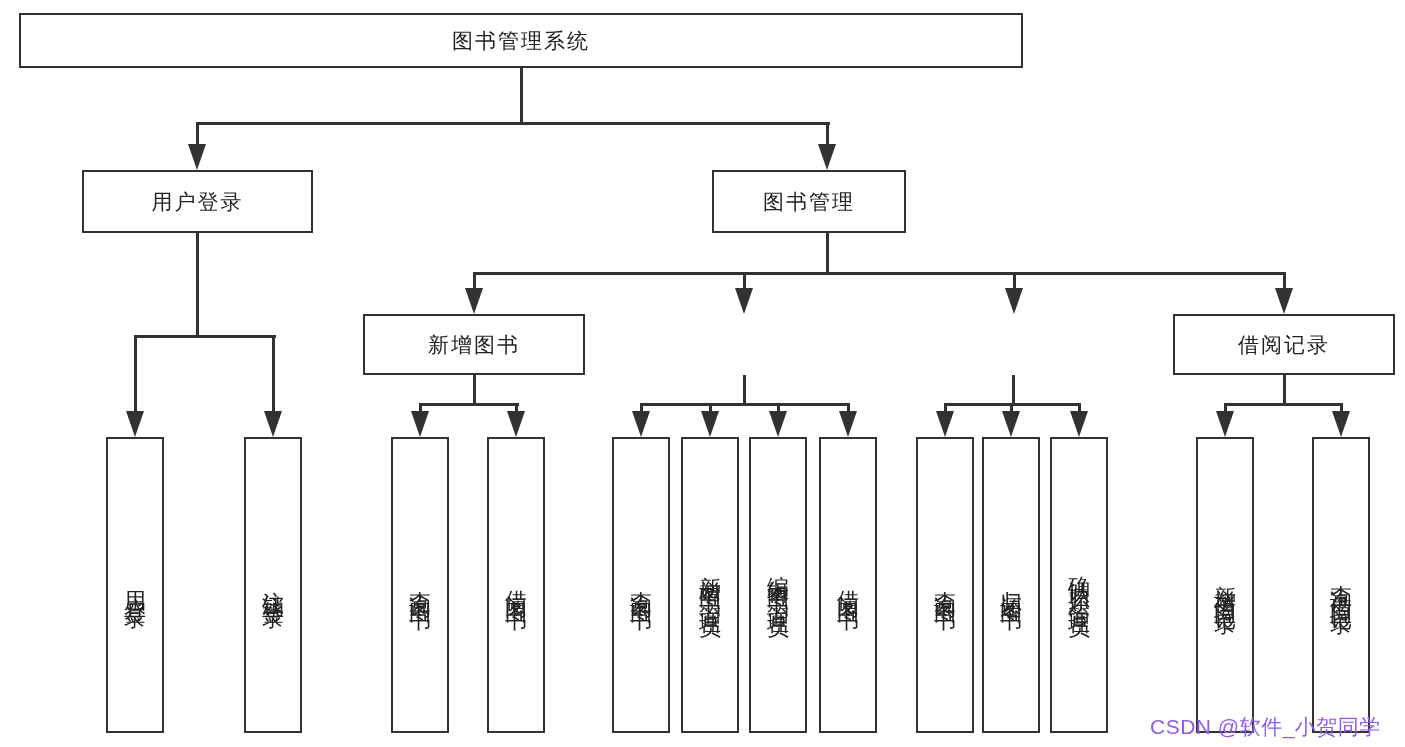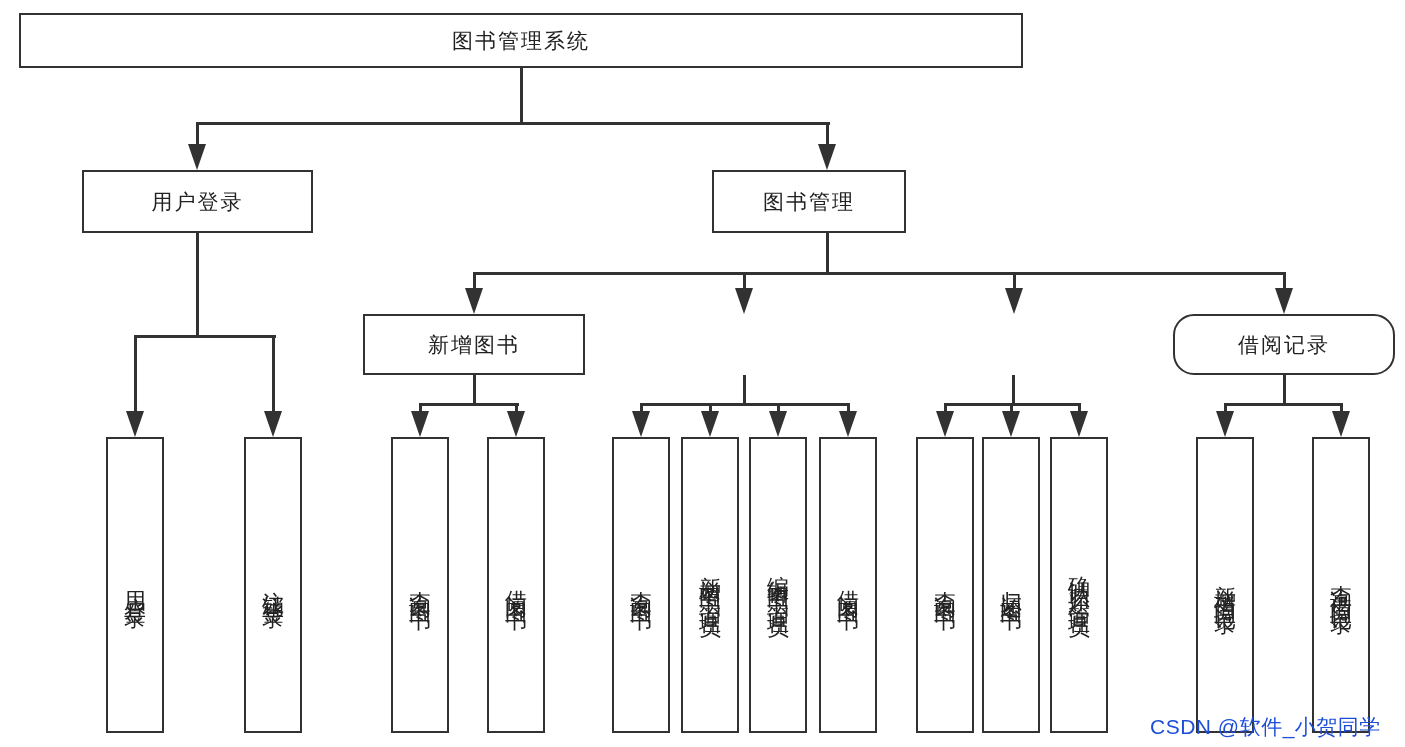--- a/index.html
+++ b/index.html
@@ -57,21 +57,21 @@
     border-right: 9px solid transparent;
     border-top: 26px solid #323232;
     z-index: 1;
   }
   .watermark {
     position: absolute;
     left: 1150px;
     top: 713px;
     font-size: 21px;
     letter-spacing: 0.5px;
-    color: #1d4ed8;
+    color: #8b5cf6;
     z-index: 5;
     white-space: nowrap;
   }
 </style>
 </head>
 <body>
 
 <div id="canvas">
 
   <div class="box" style="left:19px; top:13px; width:1004px; height:55px;">图书管理系统</div>
@@ -98,21 +98,21 @@
   <div class="v" style="left:473px; top:272px; height:18px;"></div>
   <div class="ah" style="left:465px; top:288px;"></div>
   <div class="v" style="left:743px; top:272px; height:18px;"></div>
   <div class="ah" style="left:735px; top:288px;"></div>
   <div class="v" style="left:1013px; top:272px; height:18px;"></div>
   <div class="ah" style="left:1005px; top:288px;"></div>
   <div class="v" style="left:1283px; top:272px; height:18px;"></div>
   <div class="ah" style="left:1275px; top:288px;"></div>
 
   <div class="box" style="left:363px; top:314px; width:222px; height:61px;">新增图书</div>
-  <div class="box" style="left:1173px; top:314px; width:222px; height:61px;border-radius:21px;">借阅记录</div>
+  <div class="box" style="left:1173px; top:314px; width:222px; height:61px;">借阅记录</div>
 
   <div class="v" style="left:473px; top:375px; height:28px;"></div>
   <div class="h" style="left:419px; top:403px; width:100px;"></div>
   <div class="v" style="left:419px; top:403px; height:10px;"></div>
   <div class="ah" style="left:411px; top:411px;"></div>
   <div class="v" style="left:515px; top:403px; height:10px;"></div>
   <div class="ah" style="left:507px; top:411px;"></div>
 
   <div class="v" style="left:743px; top:375px; height:28px;"></div>
   <div class="h" style="left:640px; top:403px; width:210px;"></div>

